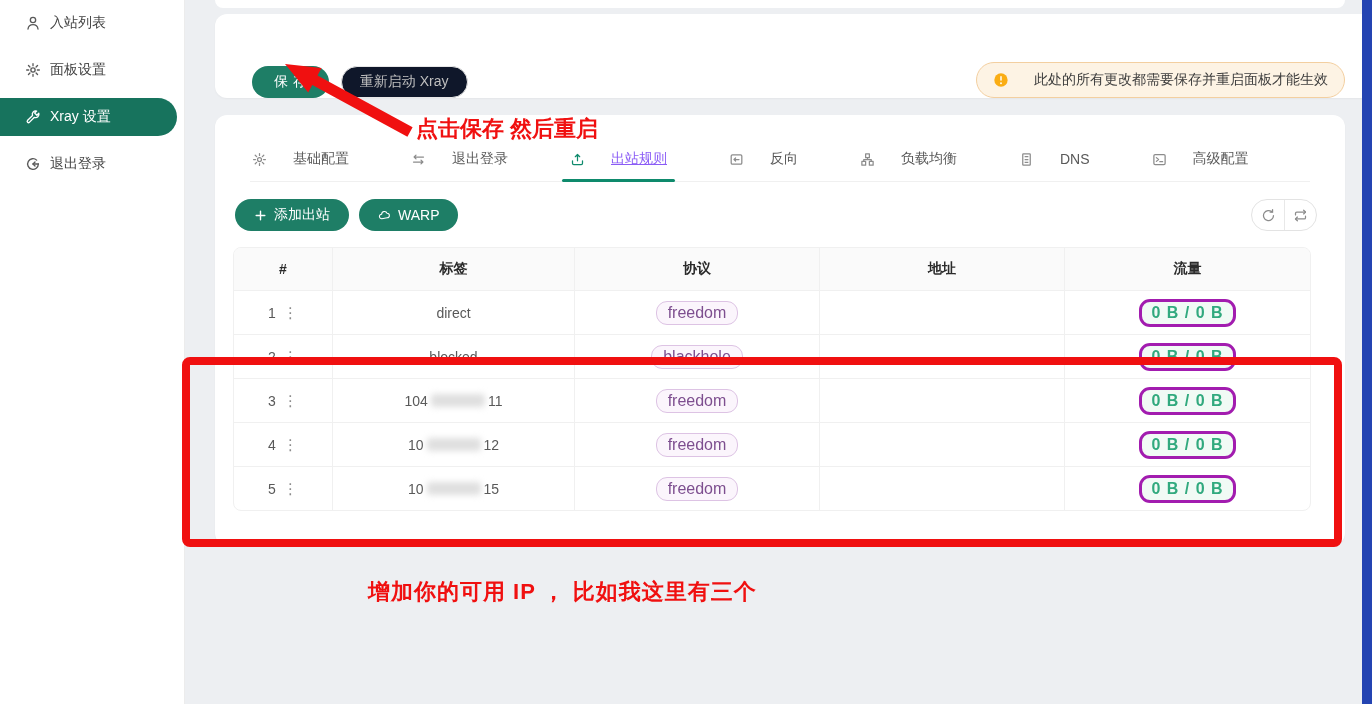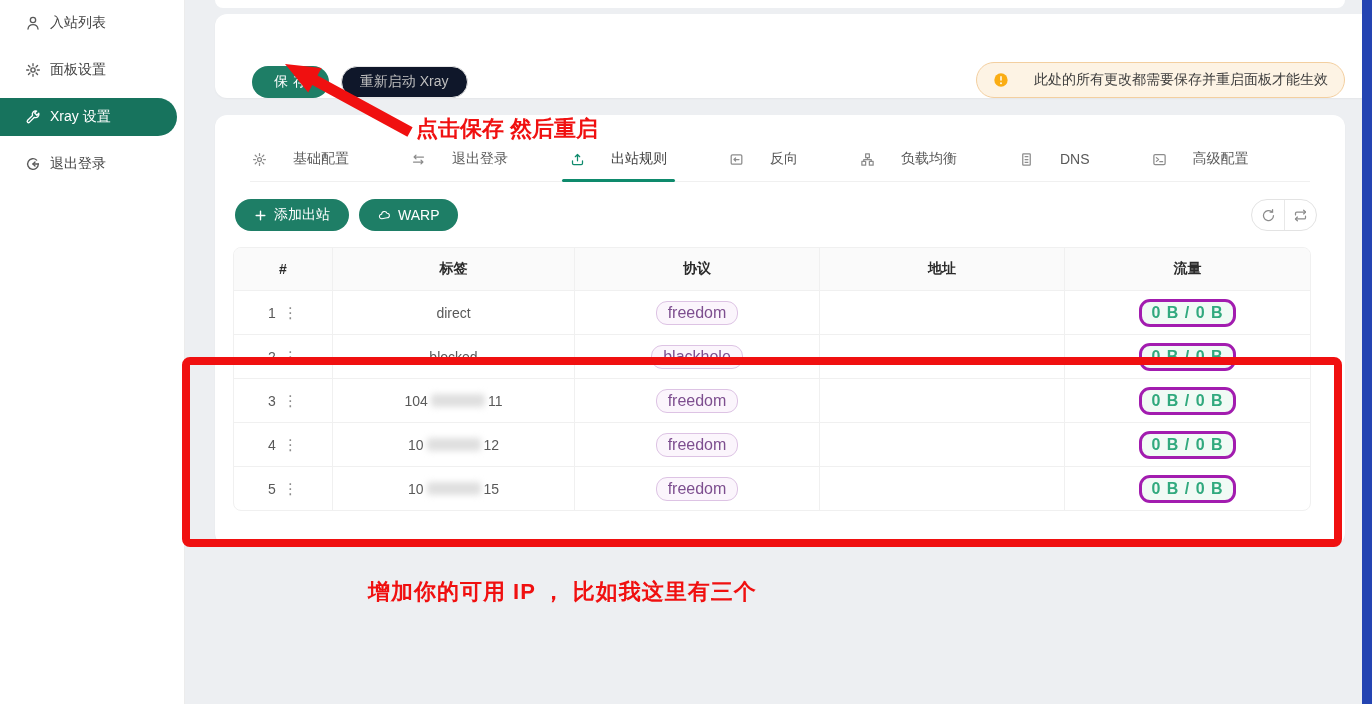--- a/index.html
+++ b/index.html
@@ -26,21 +26,21 @@
   .btn-disabled { background:#0f172a; color:#bfbfbf; border-color:#e7e7e7; margin-left:12px; cursor:not-allowed; }
   .spacer { flex:1; }
 
   .warning-pill { display:flex; align-items:center; gap:25px; height:36px; padding:0 16px; background:#fdf3e4; border:1px solid #f3cfa0; border-radius:18px; color:#3d3d3d; }
   .warning-pill .ic { display:flex; width:16px; height:16px; }
 
   
   .tabs { display:flex; gap:58px; margin:35px 35px 0 35px; border-bottom:1px solid #f0f0f0; }
   .tab { display:flex; align-items:center; gap:26px; padding:0 2px 13px 2px; color:#595959; cursor:pointer; position:relative; }
   .tab .ic { display:flex; width:15px; height:15px; color:#8c8c8c; }
-  .tab.active { color:#404040; }
+  .tab.active { color:#8b5cf6;text-decoration:underline; }
   .tab.active .ic { color:#0e8a6c; }
   .tab.active::after { content:""; position:absolute; left:-6px; right:-6px; bottom:-1px; height:3px; background:#0e8a6c; border-radius:2px; }
 
   
   .actions { display:flex; align-items:center; margin:17px 28px 0 20px; }
   .seg { display:flex; height:32px; border:1px solid #e3e3e3; border-radius:16px; overflow:hidden; background:#fff; }
   .seg-btn { display:flex; align-items:center; justify-content:center; width:32px; color:#8c8c8c; cursor:pointer; }
   .seg-btn + .seg-btn { border-left:1px solid #e8e8e8; }
   .seg-btn .ic { display:flex; width:15px; height:15px; }
 

